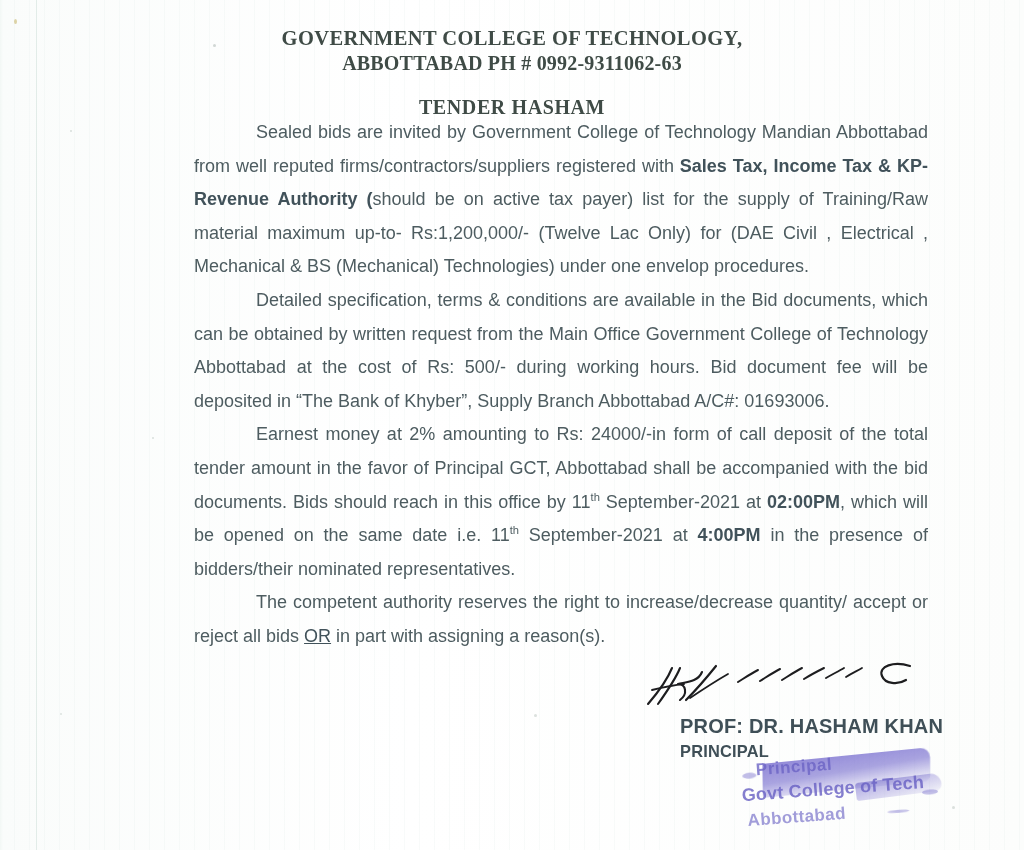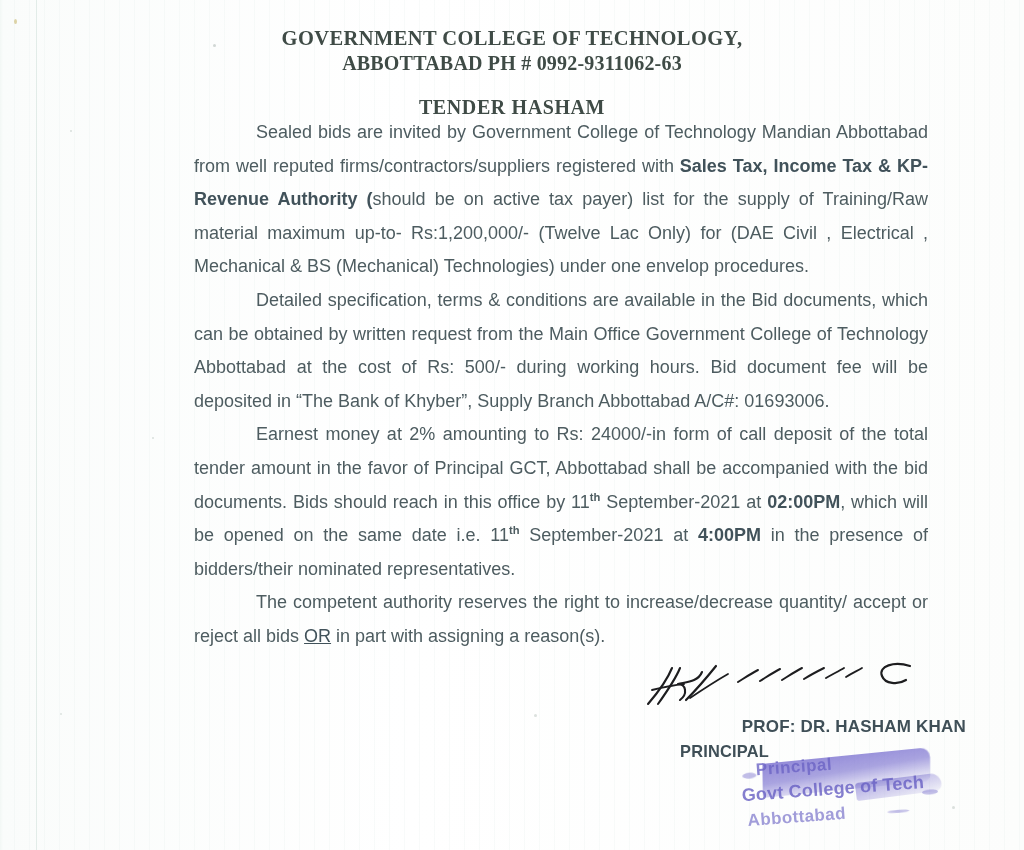--- a/index.html
+++ b/index.html
@@ -112,44 +112,42 @@
   }
   .para .ul {
     font-weight: normal;
     text-decoration: underline;
     color: #41525a;
   }
   sup {
     font-size: 0.62em;
     vertical-align: super;
     line-height: 0;
-    font-weight: bold;
   }
   
 
   
   .sig-wrap {
     position: absolute;
     left: 636px;
     top: 660px;
     width: 330px;
   }
   .signature-svg {
     display: block;
     margin-left: 6px;
   }
   .sig-name {
     margin-top: -2px;
     margin-left: 44px;
-    font-size: 17px;
+    font-size: 20px;
     font-weight: bold;
     color: #3f4f57;
     letter-spacing: 0.2px;
     line-height: 25px;
-    text-align: right;
   }
   .sig-title {
     margin-left: 44px;
     font-size: 16.4px;
     font-weight: bold;
     color: #3f4f57;
     letter-spacing: 0.2px;
     line-height: 25px;
   }
 

